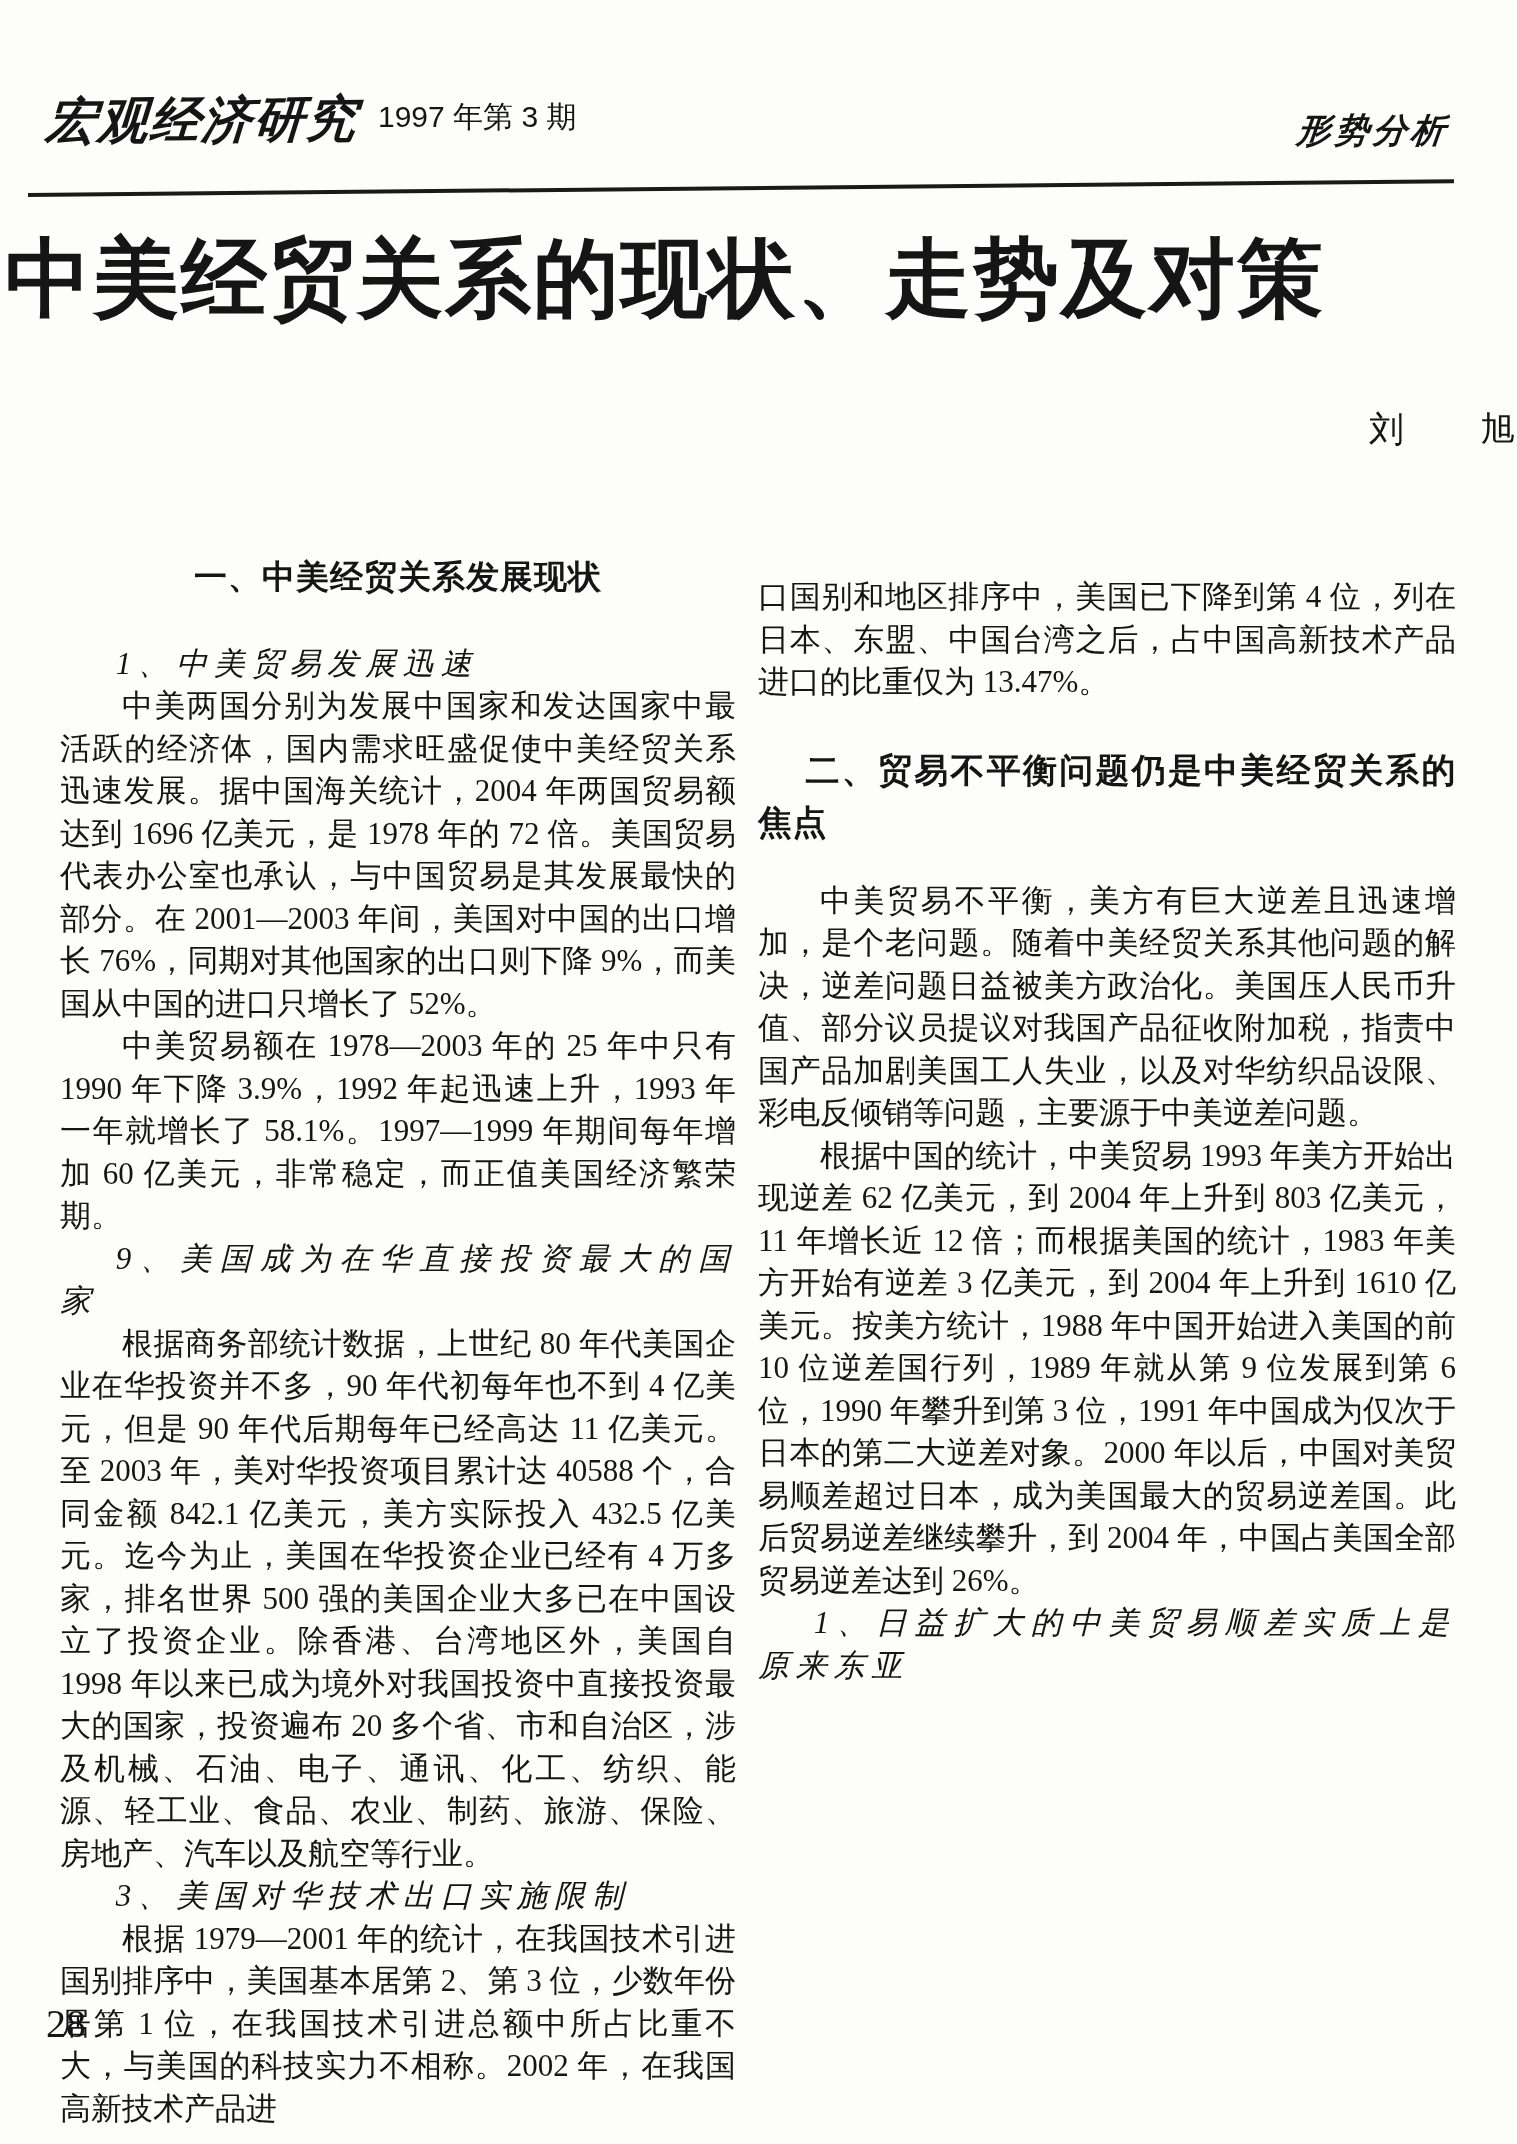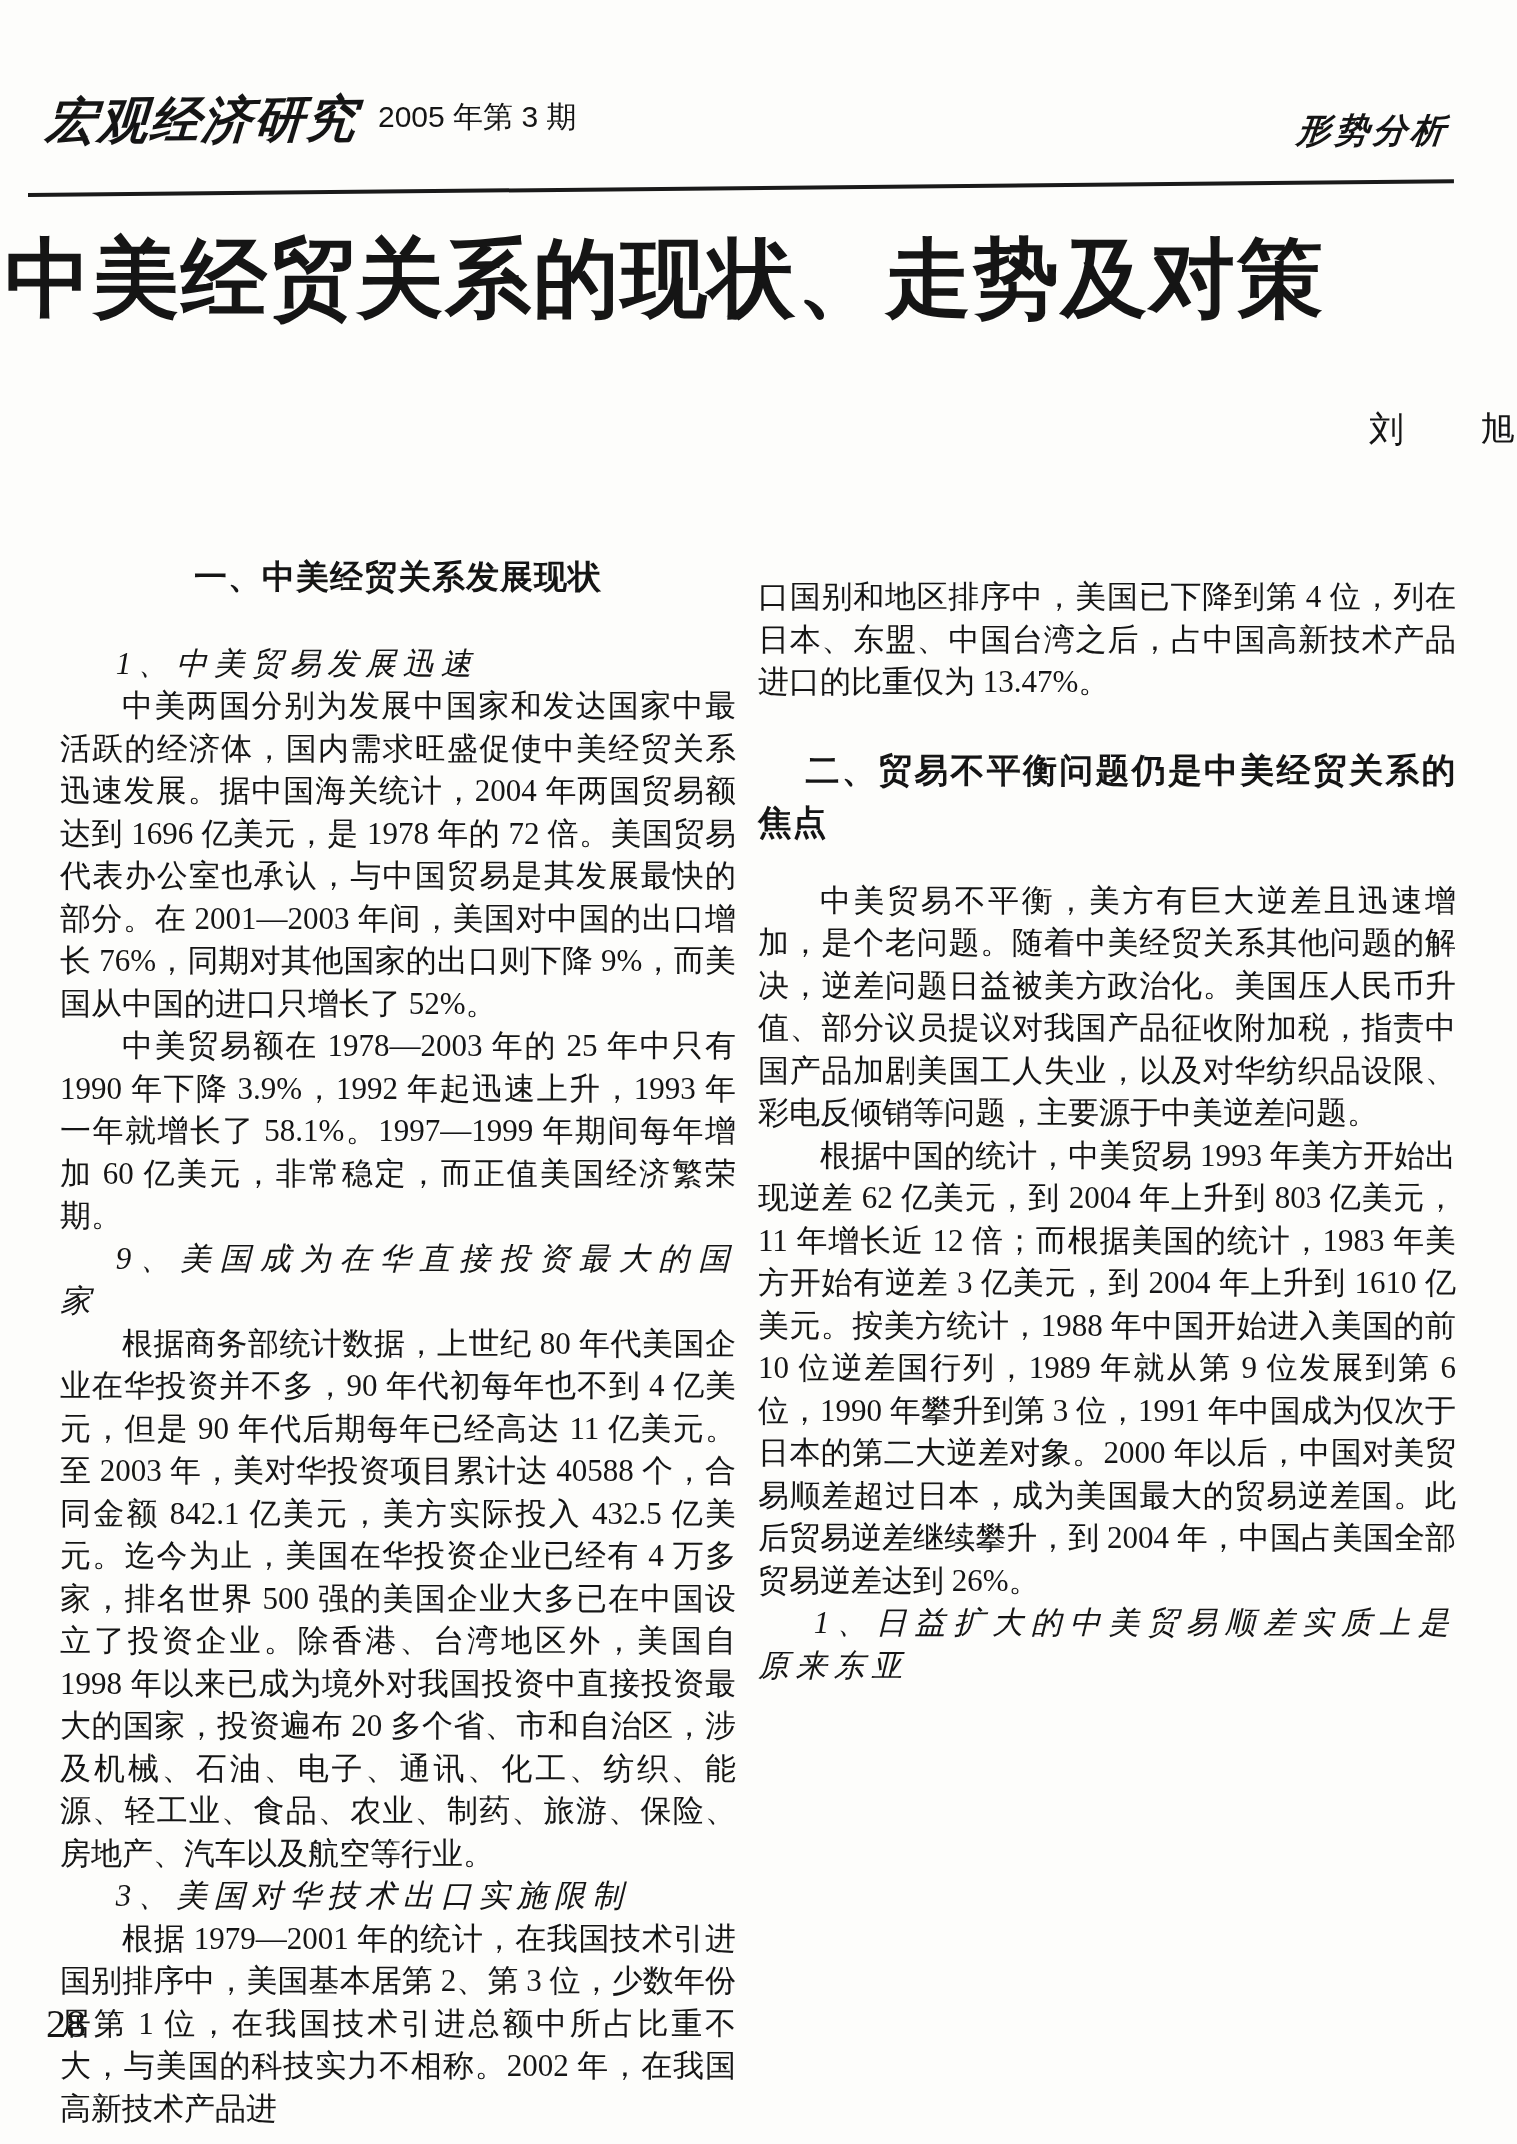--- a/index.html
+++ b/index.html
@@ -91,21 +91,21 @@
     position:absolute;left:46px;top:2000px;
     font-size:40px;
   }
 </style>
 </head>
 <body>
 
 <div class="page">
 
   <div class="header">
-    <span class="journal-logo">宏观经济研究</span><span class="journal-issue">2005 年第 3 期</span>
+    <span class="journal-logo">宏观经济研究</span><span class="journal-issue">1997 年第 3 期</span>
     <span class="section-label">形势分析</span>
   </div>
 
   <div class="header-rule"></div>
 
   <div class="article-title">中美经贸关系的现状、走势及对策</div>
 
   <div class="article-author">刘　　旭</div>
 
   <div id="left-column" class="col col-left">

